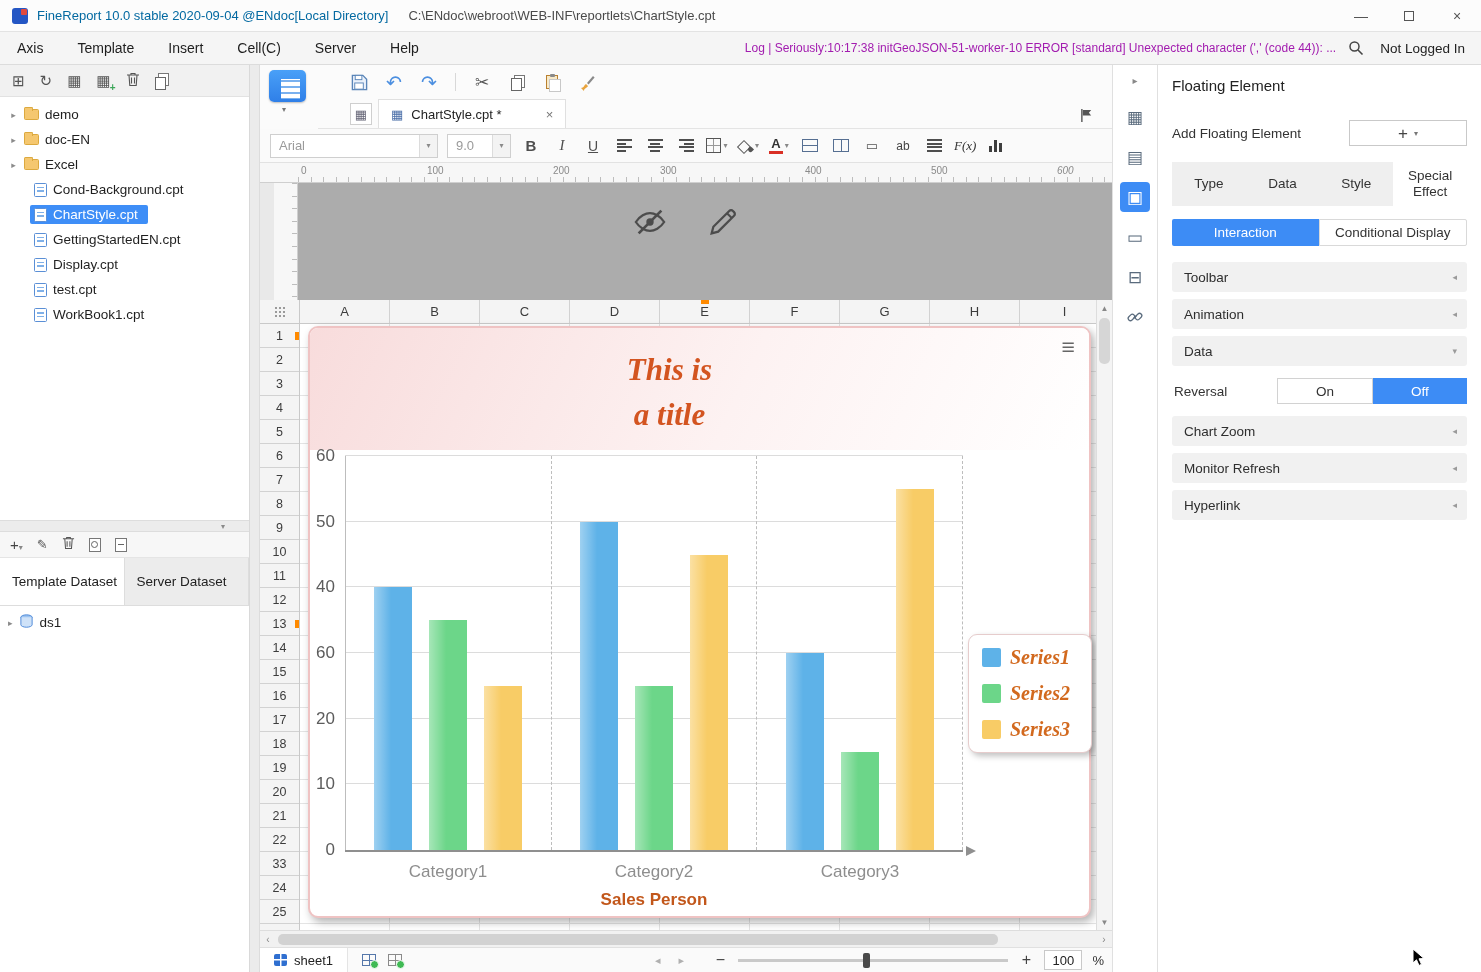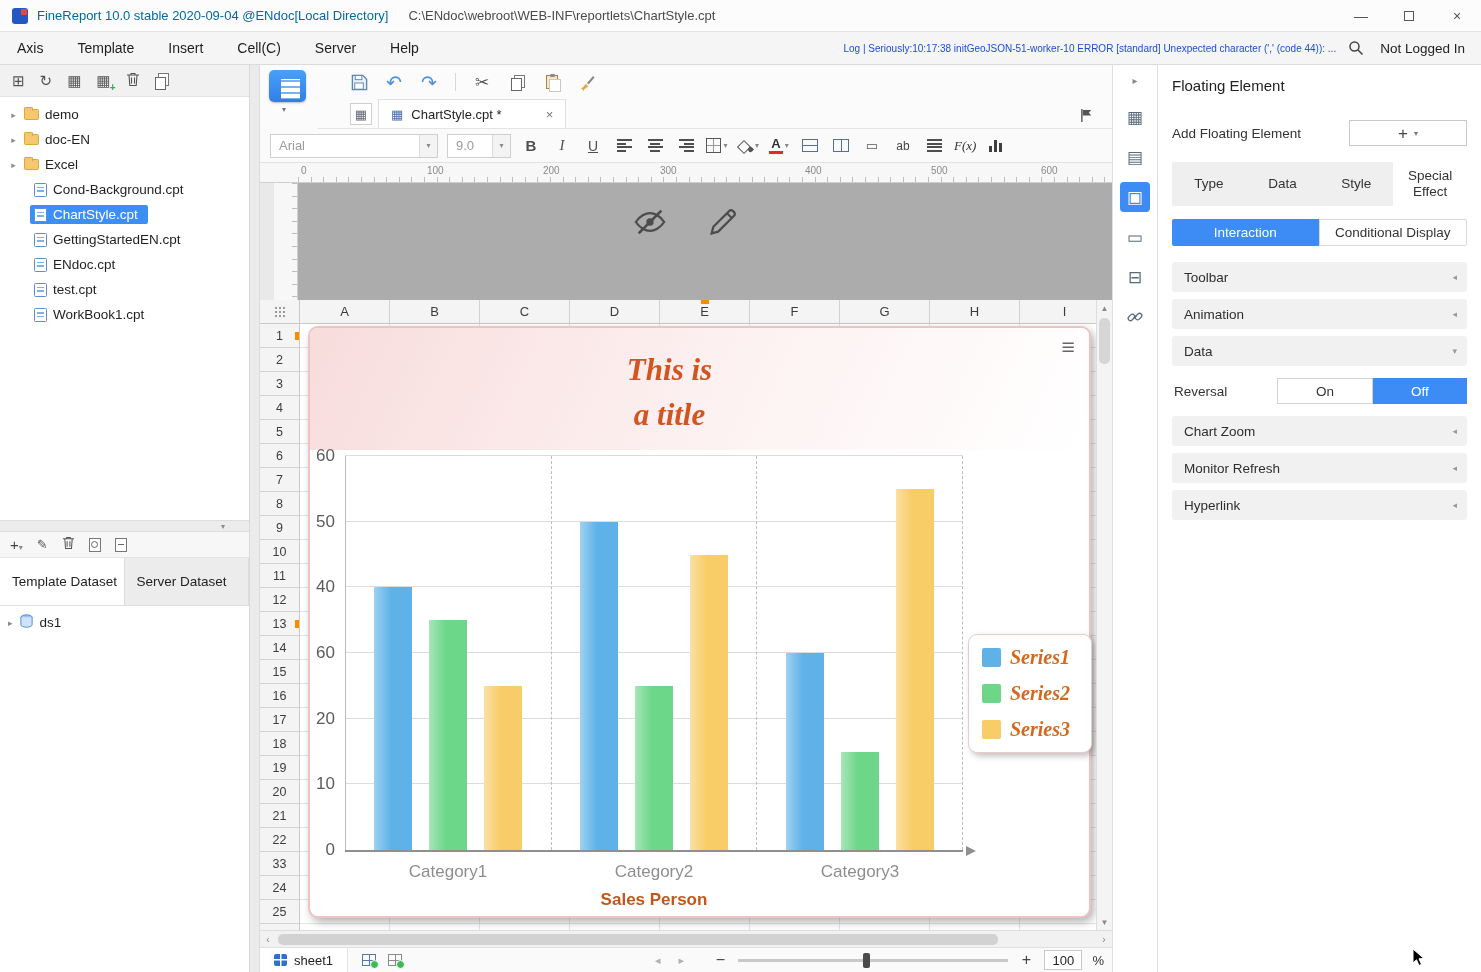--- a/index.html
+++ b/index.html
@@ -14,21 +14,21 @@
   .tb-title{font-size:13px;color:#0369a1;}
   .tb-path{font-size:13px;color:#4a4a4a;margin-left:20px;}
   .win-btns{margin-left:auto;display:flex;height:100%;}
   .win-btn{width:48px;display:flex;align-items:center;justify-content:center;color:#555;font-size:14px;}
   .win-box{width:10px;height:10px;border:1px solid #555;}
 
   
   .menubar{position:absolute;top:32px;left:0;width:100%;height:33px;background:#f5f5f5;border-bottom:1px solid #dcdcdc;display:flex;align-items:center;}
   .menu-item{padding:0 17px;font-size:14px;color:#1e1e1e;}
   .menu-right{margin-left:auto;display:flex;align-items:center;}
-  .log-text{font-size:10px;color:#1d4ed8;white-space:nowrap;}
+  .log-text{font-size:12px;color:#a21caf;white-space:nowrap;}
   .search-ic{margin:0 10px 0 12px;display:flex;}
   .login{font-size:13.5px;color:#222;margin:0 16px 0 6px;}
 
   
   .left-panel{position:absolute;left:0;top:65px;width:250px;bottom:0;background:#fff;border-right:1px solid #d9d9d9;}
   .lp-toolbar{height:32px;background:#f1f1f1;border-bottom:1px solid #e2e2e2;display:flex;align-items:center;gap:15px;padding-left:12px;color:#555;}
   .lp-toolbar .g{font-size:15px;color:#555;}
   .tbl-plus{position:relative;}
   .tbl-plus::after{content:'+';position:absolute;right:-5px;bottom:-3px;color:#3ba658;font-size:10px;font-weight:bold;}
   .i-copy{position:relative;width:13px;height:15px;display:inline-block;}
@@ -291,21 +291,21 @@
     </div>
     <div class="tree-row file-row">
       <span class="file-wrap">
         <span class="file-ico"></span>
         <span>GettingStartedEN.cpt</span>
       </span>
     </div>
     <div class="tree-row file-row">
       <span class="file-wrap">
         <span class="file-ico"></span>
-        <span>ENdoc.cpt</span>
+        <span>Display.cpt</span>
       </span>
     </div>
     <div class="tree-row file-row">
       <span class="file-wrap">
         <span class="file-ico"></span>
         <span>test.cpt</span>
       </span>
     </div>
     <div class="tree-row file-row">
       <span class="file-wrap">
@@ -466,25 +466,25 @@
           <i></i>
           <i></i>
           <i></i>
         </span>
       </span>
   </div>
 
   <div class="ruler" id="ruler">
       <span class="ruler-num" style="left: 41px;">0</span>
       <span class="ruler-num" style="left: 167px;">100</span>
-      <span class="ruler-num" style="left: 283px;">200</span>
+      <span class="ruler-num" style="left: 293px;">200</span>
       <span class="ruler-num" style="left: 400px;">300</span>
       <span class="ruler-num" style="left: 545px;">400</span>
       <span class="ruler-num" style="left: 671px;">500</span>
-      <span class="ruler-num" style="left: 781px;">600</span>
+      <span class="ruler-num" style="left: 797px; font-style: italic;">600</span>
     </div>
   <div class="vruler"></div>
   <div class="gray-band">
     <div class="band-icons">
       <span>
         <svg width="36" height="34" viewBox="0 0 24 24">
             <path d="M2 12c2.7-4.2 7-6.3 10-6.3S19.3 7.8 22 12c-2.7 4.2-7 6.3-10 6.3S4.7 16.2 2 12z" fill="none" stroke="#4c4c4c" stroke-width="1.6"></path>
             <circle cx="12" cy="12" r="2.6" fill="#4c4c4c"></circle>
             <line x1="4" y1="20" x2="20" y2="4" stroke="#4c4c4c" stroke-width="1.9"></line>
           </svg>

